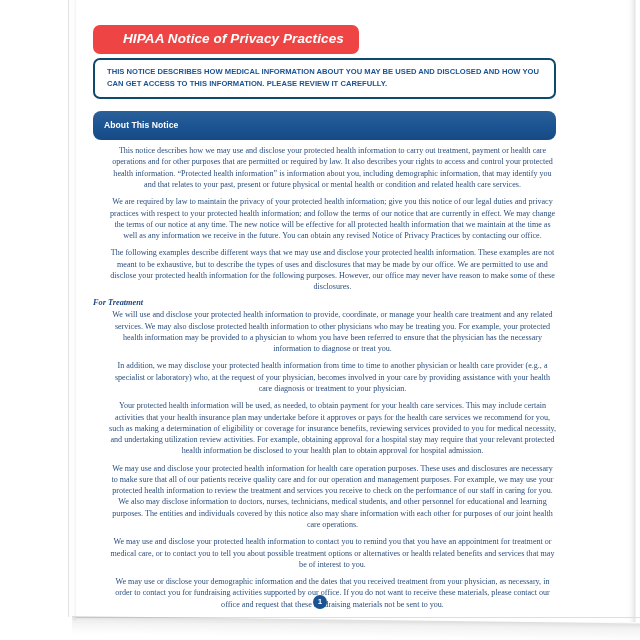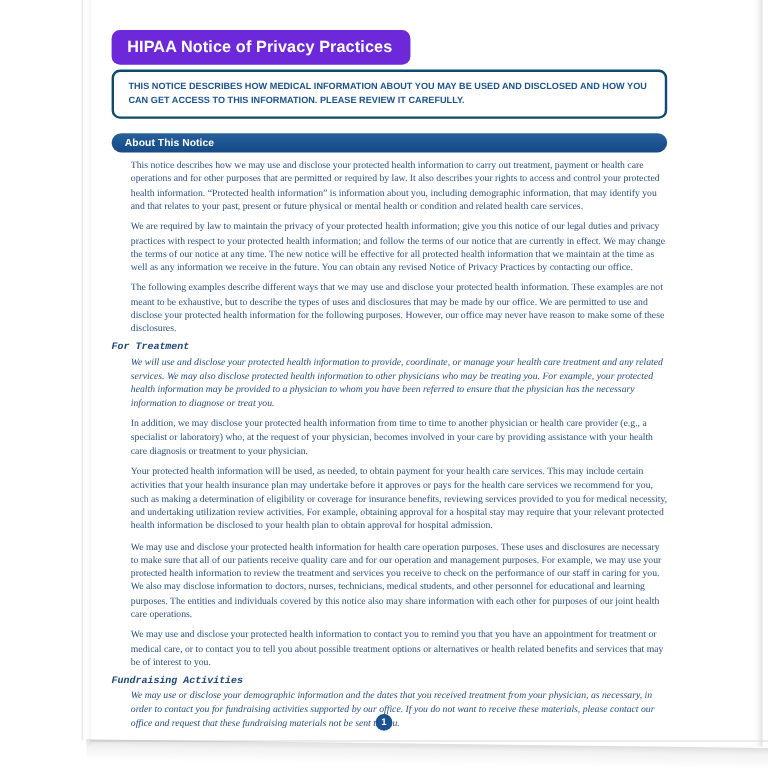--- a/index.html
+++ b/index.html
@@ -90,29 +90,30 @@
   .content {
     position: absolute;
     left: 17px;
     top: 25px;
     width: 463px;
   }
 
   
   .title-pill {
     display: inline-block;
-    background: #6d28d9;
+    background: #ef4444;
     color: #ffffff;
     font-family: "Liberation Sans", sans-serif;
     font-weight: bold;
     font-size: 13.5px;
     letter-spacing: 0.1px;
-    padding: 7px 15px 8px 13px;
+    padding: 7px 15px 8px 30px;
     border-radius: 7px;
     line-height: 1;
+    font-style: italic;
   }
 
   
   .notice-box {
     margin-top: 4px;
     border: 2px solid #0c4a6e;
     border-radius: 7px;
     padding: 6px 10px 7px 12px;
   }
   .notice-box-text {
@@ -124,55 +125,55 @@
     letter-spacing: 0.02px;
   }
 
   
   .section-bar {
     margin-top: 12px;
     margin-bottom: 5px;
     background: #1b5392;
     background: linear-gradient(to bottom, #2a6099 0%, #1b5392 55%, #174a84 100%);
     border-radius: 8px;
-    height: 16px;
+    height: 29px;
     display: flex;
     align-items: center;
     padding: 0 0 0 11px;
   }
   .section-bar-text {
     font-family: "Liberation Sans", sans-serif;
     font-weight: bold;
     font-size: 8.6px;
     color: #ffffff;
     line-height: 1;
     letter-spacing: 0.05px;
   }
 
   
   p.body {
     margin: 0 0 6px 16px;
     font-family: "Liberation Serif", serif;
     font-size: 8.1px;
     line-height: 1.395;
     color: #2b4e7e;
-    text-align: left;
+    text-align: center;
   }
   p.body:last-child { margin-bottom: 0; }
 
   h4.subhead {
     margin: 5px 0 0 0;
-    font-family: Liberation Mono, monospace;
+    font-family: Liberation Serif, serif;
     font-style: italic;
     font-weight: bold;
     font-size: 8.3px;
     line-height: 1.3;
     color: #20497f;
   }
-  h4.subhead + p.body { margin-top: 0px; font-style: italic; }
+  h4.subhead + p.body { margin-top: 0px; }
 
   
   .page-number {
     position: absolute;
     left: 50%;
     top: 595px;
     transform: translateX(-50%);
     width: 14px;
     height: 14px;
     border-radius: 50%;
@@ -220,21 +221,20 @@
       <h4 class="subhead">For Treatment</h4>
       <p class="body">We will use and disclose your protected health information to provide, coordinate, or manage your health care treatment and any related services. We may also disclose protected health information to other physicians who may be treating you. For example, your protected health information may be provided to a physician to whom you have been referred to ensure that the physician has the necessary information to diagnose or treat you.</p>
       <p class="body">In addition, we may disclose your protected health information from time to time to another physician or health care provider (e.g., a specialist or laboratory) who, at the request of your physician, becomes involved in your care by providing assistance with your health care diagnosis or treatment to your physician.</p>
 
       <p class="body">Your protected health information will be used, as needed, to obtain payment for your health care services. This may include certain activities that your health insurance plan may undertake before it approves or pays for the health care services we recommend for you, such as making a determination of eligibility or coverage for insurance benefits, reviewing services provided to you for medical necessity, and undertaking utilization review activities. For example, obtaining approval for a hospital stay may require that your relevant protected health information be disclosed to your health plan to obtain approval for hospital admission.</p>
 
       <p class="body">We may use and disclose your protected health information for health care operation purposes. These uses and disclosures are necessary to make sure that all of our patients receive quality care and for our operation and management purposes. For example, we may use your protected health information to review the treatment and services you receive to check on the performance of our staff in caring for you. We also may disclose information to doctors, nurses, technicians, medical students, and other personnel for educational and learning purposes. The entities and individuals covered by this notice also may share information with each other for purposes of our joint health care operations.</p>
 
       <p class="body">We may use and disclose your protected health information to contact you to remind you that you have an appointment for treatment or medical care, or to contact you to tell you about possible treatment options or alternatives or health related benefits and services that may be of interest to you.</p>
 
-      <h4 class="subhead">Fundraising Activities</h4>
       <p class="body">We may use or disclose your demographic information and the dates that you received treatment from your physician, as necessary, in order to contact you for fundraising activities supported by our office. If you do not want to receive these materials, please contact our office and request that these fundraising materials not be sent to you.</p>
 
       
       
 
       
       
 
     </div>
 

